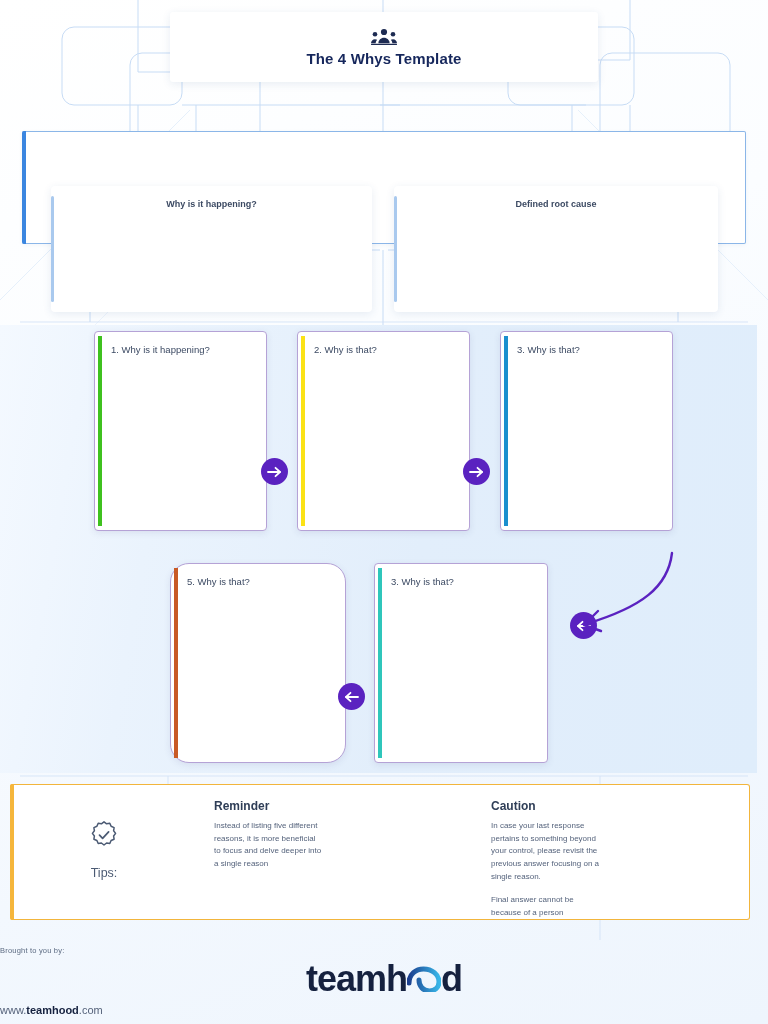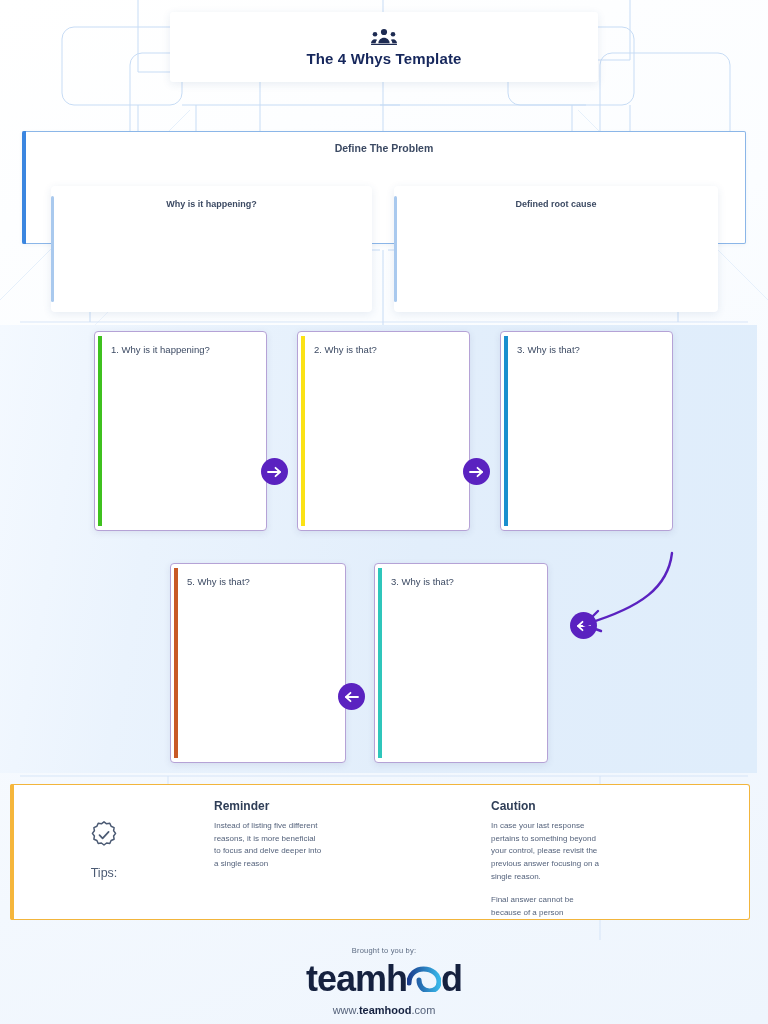--- a/index.html
+++ b/index.html
@@ -149,21 +149,21 @@
     left: 16px;
     top: 12px;
     right: 8px;
     font-size: 9.5px;
     font-weight: normal;
     color: #3c4a63;
   }
   #why-card-0 { left: 94px;  top: 331px; width: 173px; height: 200px; }
   #why-card-1 { left: 297px; top: 331px; width: 173px; height: 200px; }
   #why-card-2 { left: 500px; top: 331px; width: 173px; height: 200px; }
-  #why-card-4 { left: 170px; top: 563px; width: 176px; height: 200px; }
+  #why-card-4 { left: 170px; top: 563px; width: 176px; height: 200px; border-radius: 19px; }
   #why-card-3 { left: 374px; top: 563px; width: 174px; height: 200px; }
 
   
   .arrow-btn {
     position: absolute;
     width: 27px;
     height: 27px;
     border-radius: 50%;
     background: #5a22c0;
     display: flex;
@@ -237,21 +237,20 @@
   .tip-body + .tip-body { margin-top: 11px; }
   #tip-col-0 { left: 214px; top: 799px; width: 175px; }
   #tip-col-1 { left: 491px; top: 799px; width: 160px; }
 
   
   .footer {
     position: absolute;
     left: 0;
     top: 946px;
     width: 768px;
-    text-align: center;
   }
   .footer-pre {
     font-size: 7.5px;
     color: #5c6b82;
     letter-spacing: 0.2px;
   }
   .footer-logo {
     margin-top: 6px;
     font-size: 36px;
     font-weight: bold;
@@ -342,21 +341,20 @@
           <path d="M26 15.2c0-2.3-1.8-4-4-4-.8 0-1.5.2-2.1.5.9 1 1.4 2.2 1.5 3.5z"></path>
           <rect x="0" y="15.8" width="26" height="1.2" rx="0.6"></rect>
         </g>
       </svg>
     </span>
     <div class="title-text">The 4 Whys Template</div>
   </div>
 
   <div class="define-box"></div>
   <div class="define-accent"></div>
-  <div class="define-title">Define The Problem</div>
 
   <div class="def-card" id="def-card-1">
     <span class="def-card-accent"></span>
     <div class="def-card-title">Defined root cause</div>
   </div>
   <div class="def-card" id="def-card-0">
     <span class="def-card-accent"></span>
     <div class="def-card-title">Why is it happening?</div>
   </div>
 

